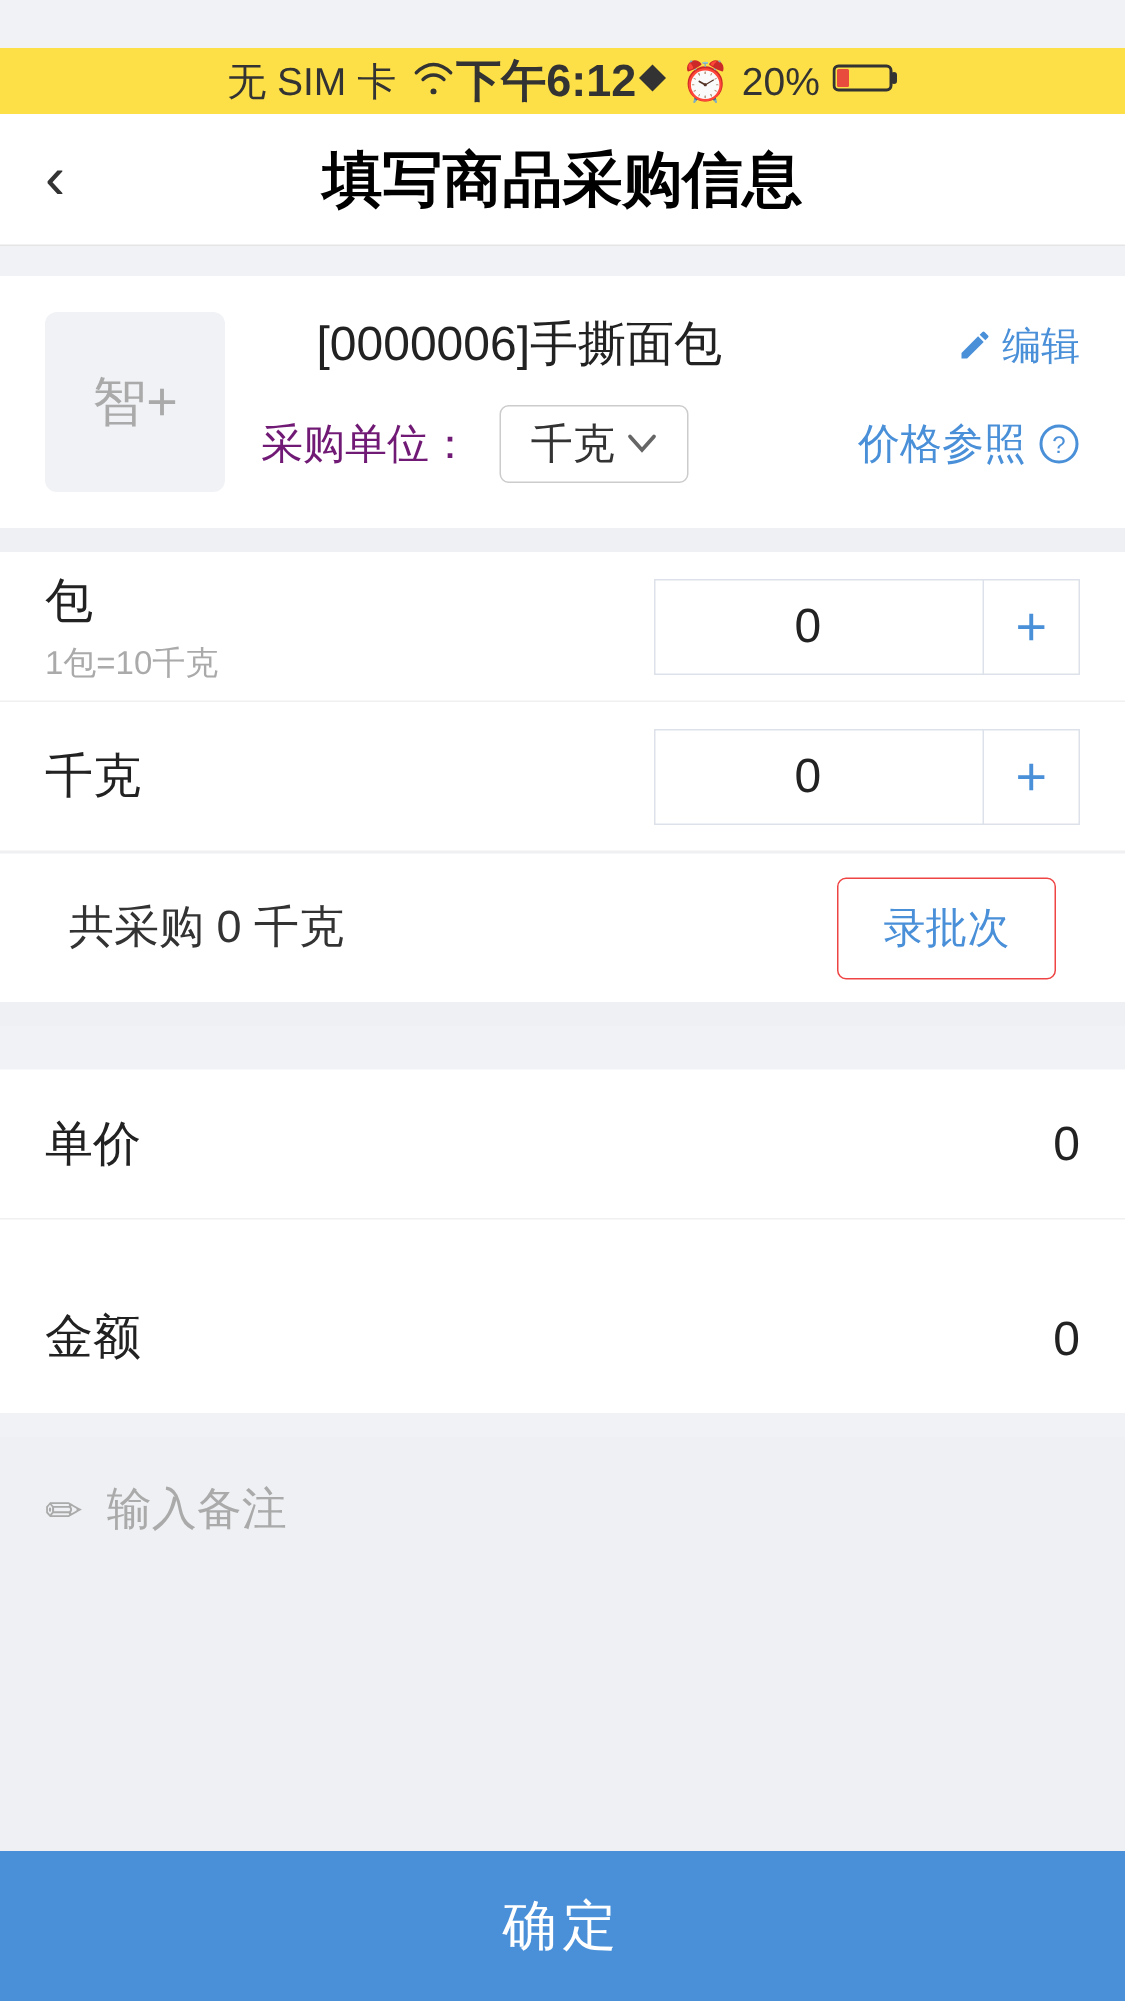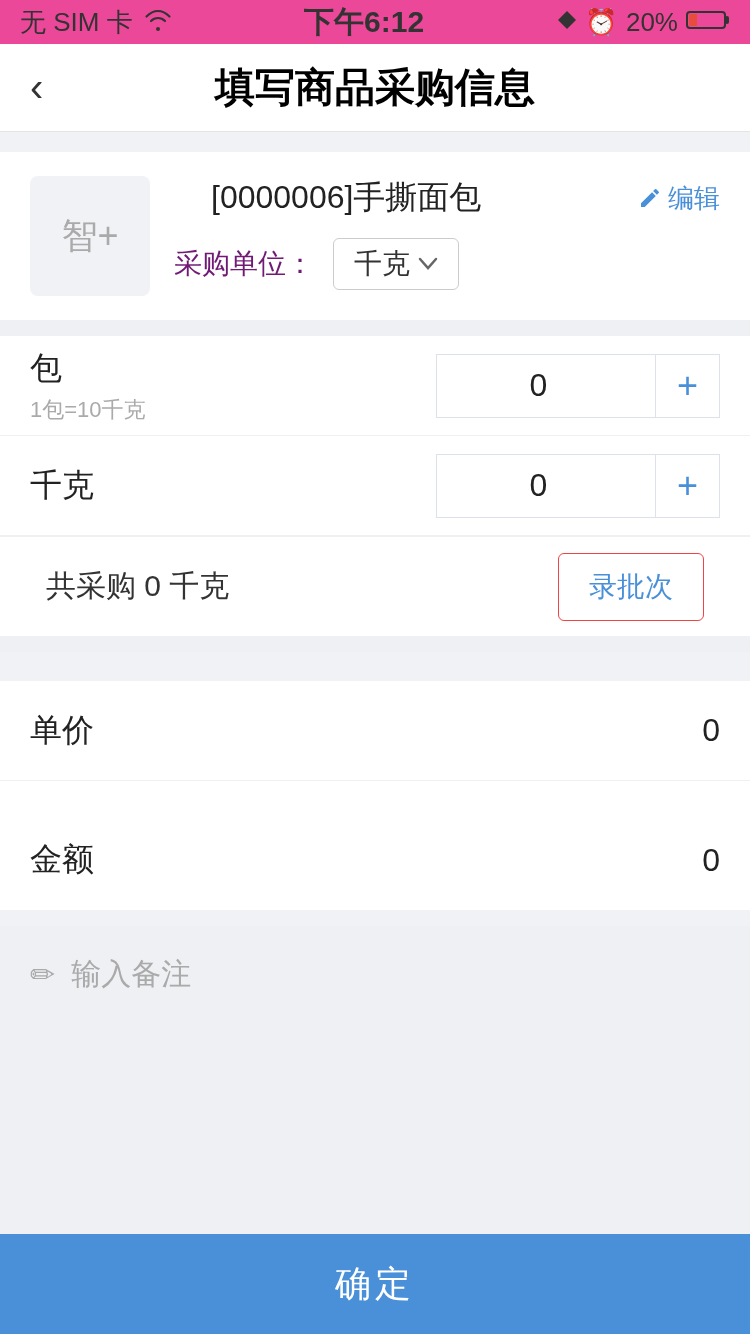--- a/index.html
+++ b/index.html
@@ -10,27 +10,28 @@
       font-family: -apple-system, "PingFang SC", "Helvetica Neue", sans-serif;
       background: #f0f2f5;
       font-size: 32px;
       color: #333;
     }
 
     
     .status-bar {
       width: 750px;
       height: 44px;
-      background: #ec4899;
-      display: flex;
-      align-items: center;
-      justify-content: space-between;
+      background: #fde047;
+      display: flex;
+      align-items: center;
+      justify-content: center;
       padding: 0 20px;
       font-size: 28px;
       font-weight: 500;
+      margin-top: 32px;
     }
     .status-left {
       display: flex;
       align-items: center;
       gap: 10px;
       font-size: 26px;
     }
     .status-center {
       font-size: 30px;
       font-weight: 600;
@@ -356,20 +357,27 @@
     <div class="unit-row">
       <div>
         <span class="unit-label">采购单位：</span>
         <span class="unit-select">
           <span>千克</span>
           <svg width="20" height="14" viewBox="0 0 20 14" fill="none">
             <path d="M2 2l8 9 8-9" stroke="#666" stroke-width="2.5" fill="none" stroke-linecap="round"></path>
           </svg>
         </span>
       </div>
+      <span class="price-ref">
+        <span>价格参照</span>
+        <svg width="28" height="28" viewBox="0 0 28 28" fill="none">
+          <circle cx="14" cy="14" r="12" stroke="#4a90d9" stroke-width="2"></circle>
+          <text x="14" y="20" text-anchor="middle" font-size="16" fill="#4a90d9">?</text>
+        </svg>
+      </span>
     </div>
   </div>
 </div>
 
 <div class="divider-thick"></div>
 
 <div class="input-section">
 
   <div class="input-row">
     <div class="input-label">

